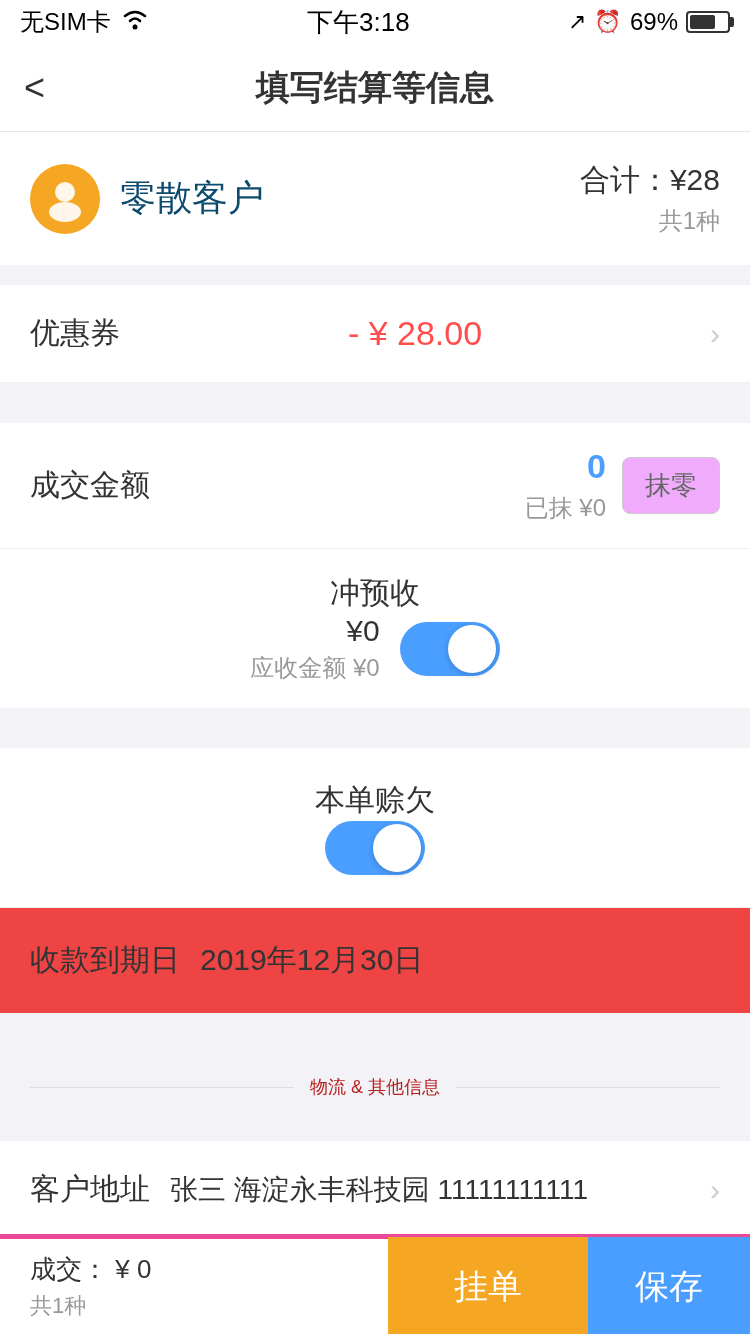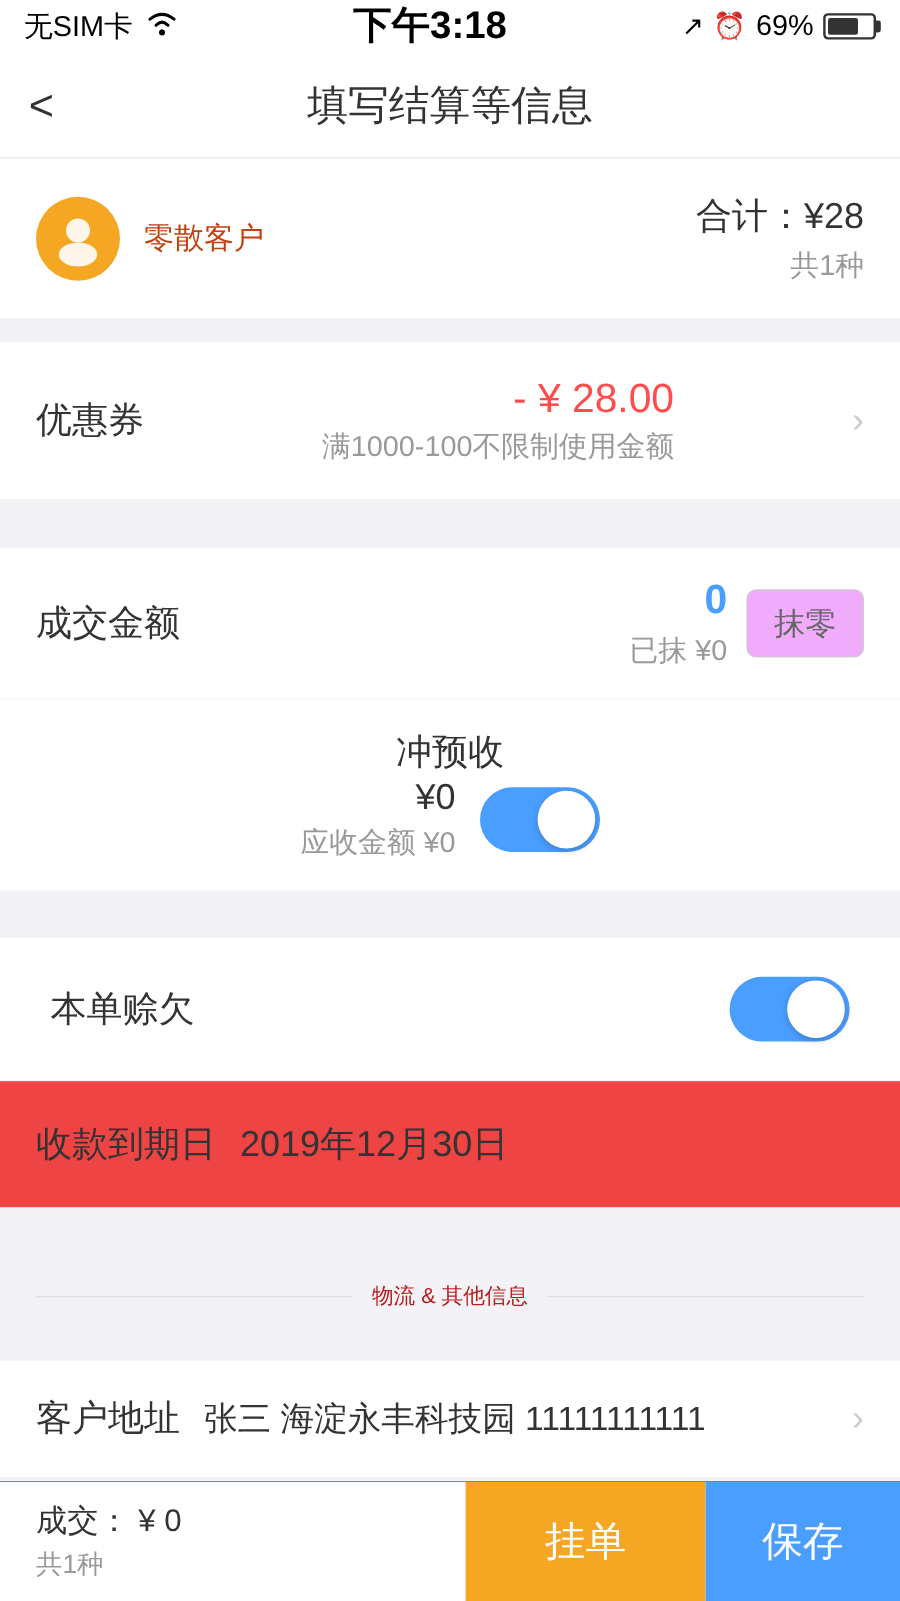--- a/index.html
+++ b/index.html
@@ -19,21 +19,21 @@
       height: 44px;
       background: #fff;
       display: flex;
       align-items: center;
       justify-content: space-between;
       padding: 0 20px;
       font-size: 24px;
       color: #000;
     }
     .status-left { display: flex; align-items: center; gap: 10px; }
-    .status-center { font-size: 32px; font-weight: 700; }
+    .status-center { font-size: 26px; font-weight: 400; }
     .status-right { display: flex; align-items: center; gap: 8px; font-size: 24px; }
     .battery-icon {
       width: 44px; height: 22px;
       border: 2px solid #333;
       border-radius: 4px;
       position: relative;
       display: inline-flex;
       align-items: center;
       padding: 2px;
     }
@@ -68,21 +68,21 @@
     }
     .nav-back {
       position: absolute;
       left: 24px;
       font-size: 36px;
       color: #333;
       cursor: pointer;
     }
     .nav-title {
       font-size: 34px;
-      font-weight: 400;
+      font-weight: 700;
       color: #333;
     }
 
     
     .card {
       background: #fff;
       margin-bottom: 20px;
     }
 
     
@@ -103,22 +103,22 @@
       height: 70px;
       border-radius: 50%;
       background: #f5a623;
       display: flex;
       align-items: center;
       justify-content: center;
       overflow: hidden;
     }
     .avatar svg { width: 50px; height: 50px; }
     .customer-name {
-      font-size: 25px;
-      color: #c2410c;
+      font-size: 36px;
+      color: #0c4a6e;
       font-weight: 500;
     }
     .customer-right {
       text-align: right;
     }
     .total-price {
       font-size: 30px;
       color: #333;
       font-weight: 500;
     }
@@ -244,25 +244,26 @@
       position: absolute;
       top: 3px;
       right: 4px;
       box-shadow: 0 2px 6px rgba(0,0,0,0.2);
       transition: left 0.2s;
     }
 
     
     .debit-row {
       background: #fff;
-      padding: 32px 42px;
+      padding: 32px 30px;
       display: flex;
       align-items: center;
       justify-content: space-between;
       border-bottom: 1px solid #f0f0f0;
+      flex-direction: column;
     }
 
     
     .due-row {
       background: #ef4444;
       padding: 32px 30px;
       display: flex;
       align-items: center;
       gap: 20px;
     }
@@ -318,21 +319,21 @@
     
     .bottom-bar {
       position: fixed;
       bottom: 0;
       left: 0;
       width: 750px;
       height: 100px;
       background: #fff;
       display: flex;
       align-items: center;
-      border-top: 1px solid #ec4899;
+      border-top: 5px solid #ec4899;
     }
     .bottom-info {
       flex: 1;
       padding: 0 30px;
     }
     .bottom-transaction {
       font-size: 26px;
       color: #333;
     }
     .bottom-count {
@@ -422,21 +423,20 @@
         <div class="total-count">共1种</div>
       </div>
     </div>
   </div>
 
   <div class="card">
     <div class="section-row">
       <span class="row-label">优惠券</span>
       <div class="discount-right">
         <div class="discount-amount">- ¥ 28.00</div>
-        <div class="discount-desc">满1000-100不限制使用金额</div>
       </div>
       <span class="chevron">›</span>
     </div>
   </div>
 
   <div class="section-gap"></div>
 
   <div class="card">
     <div class="amount-row">
       <span class="row-label">成交金额</span>

